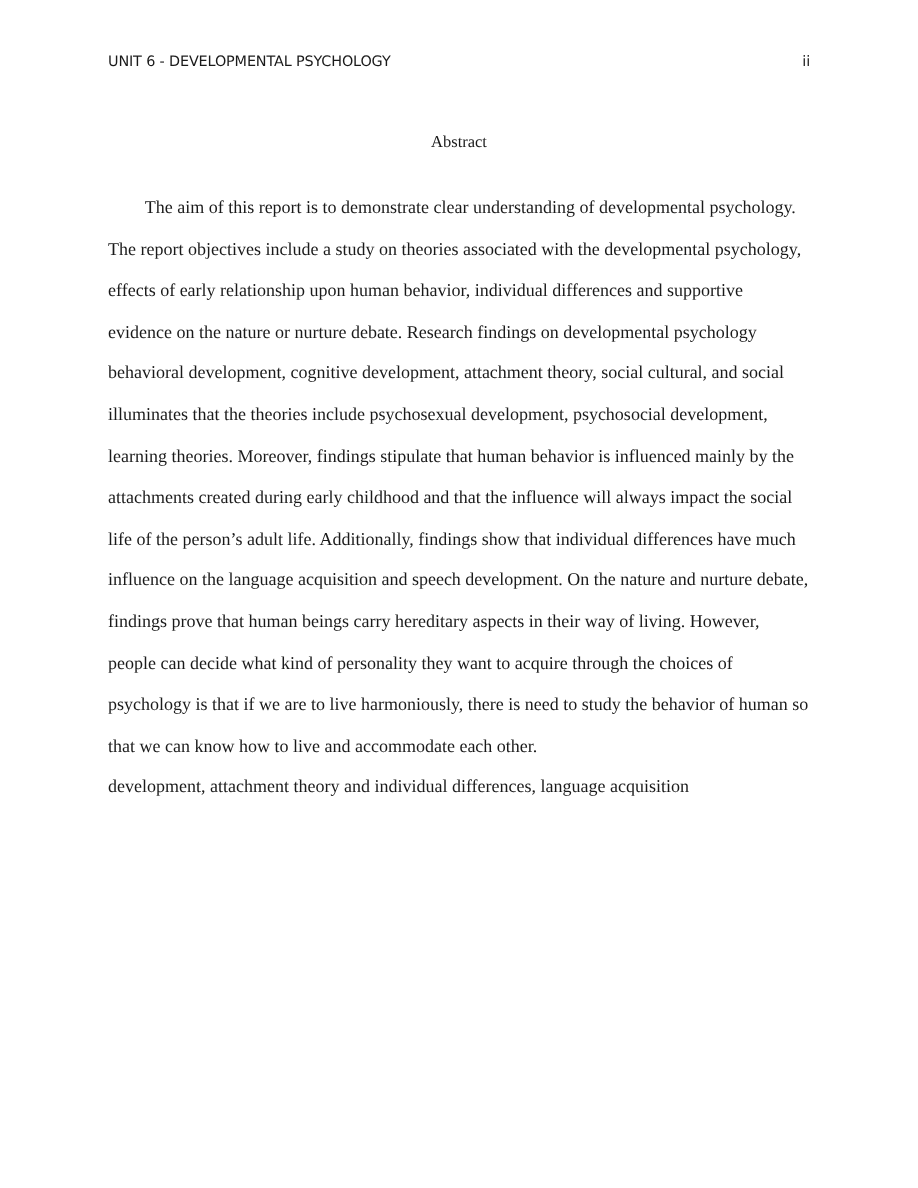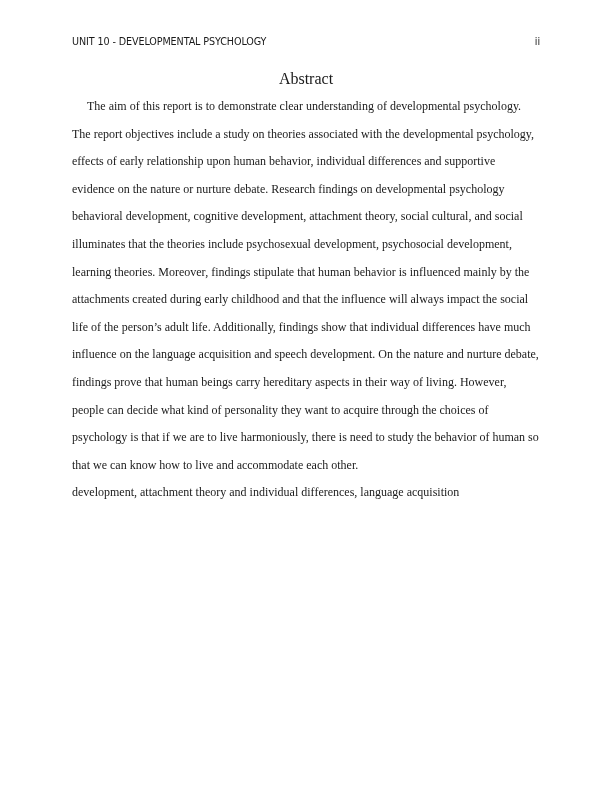--- a/index.html
+++ b/index.html
@@ -51,40 +51,41 @@
       top: 68px;
       width: 468px;
       font-family: "Liberation Serif", "DejaVu Serif", serif;
       font-size: 12px;
       color: #1a1a1a;
     }
     .heading {
       text-align: center;
       height: 28px;
       line-height: 22px;
-      margin: 0;
+      margin: 16px;
       font-weight: normal;
-      font-size: 16px;
+      font-size: 11px;
     }
     .line {
       height: 27.6px;
       line-height: 20px;
       white-space: nowrap;
     }
     .indent {
       padding-left: 15px;
+      text-align: center;
     }
   </style>
 </head>
 <body>
 
 <div class="page">
 
   <div class="running-head">
-    <span class="title">UNIT 10 - DEVELOPMENTAL PSYCHOLOGY</span>
+    <span class="title">UNIT 6 - DEVELOPMENTAL PSYCHOLOGY</span>
     <span class="page-num">ii</span>
   </div>
 
   <div class="body-text">
     <h1 class="heading">Abstract</h1>
 
     <div>
       <div class="line indent">The aim of this report is to demonstrate clear understanding of developmental psychology.</div>
       <div class="line">The report objectives include a study on theories associated with the developmental psychology,</div>
       <div class="line">effects of early relationship upon human behavior, individual differences and supportive</div>

